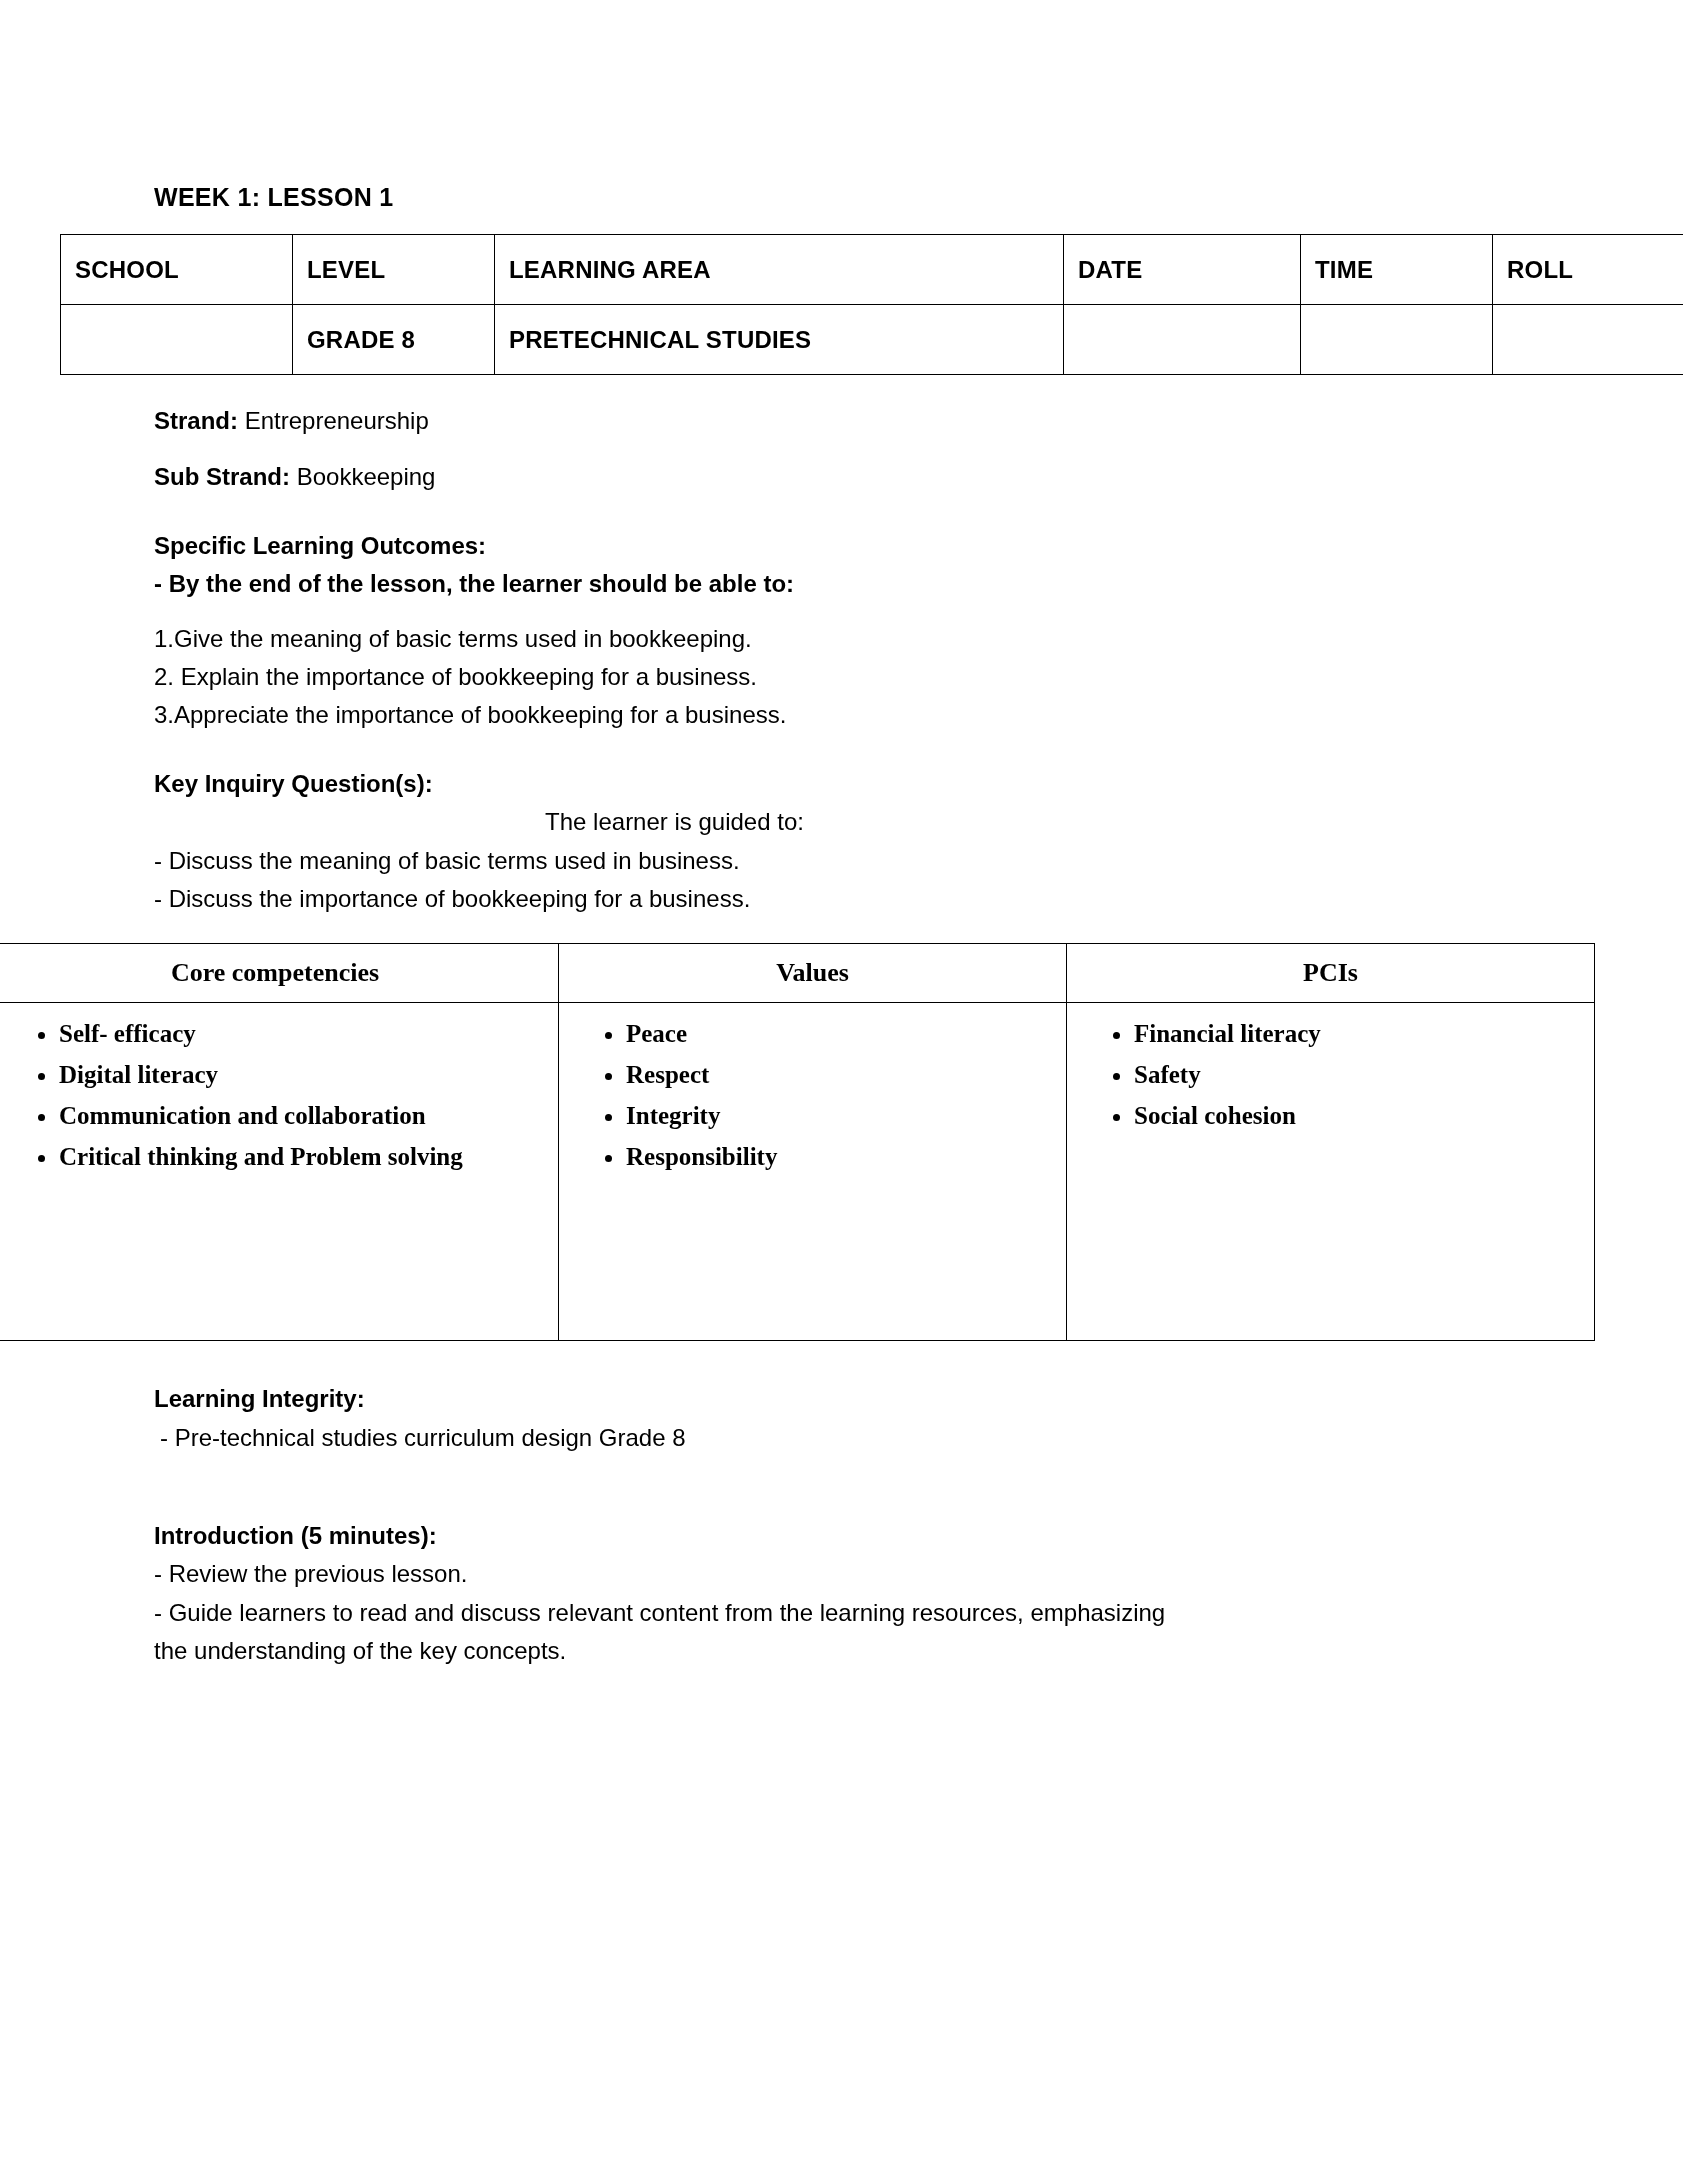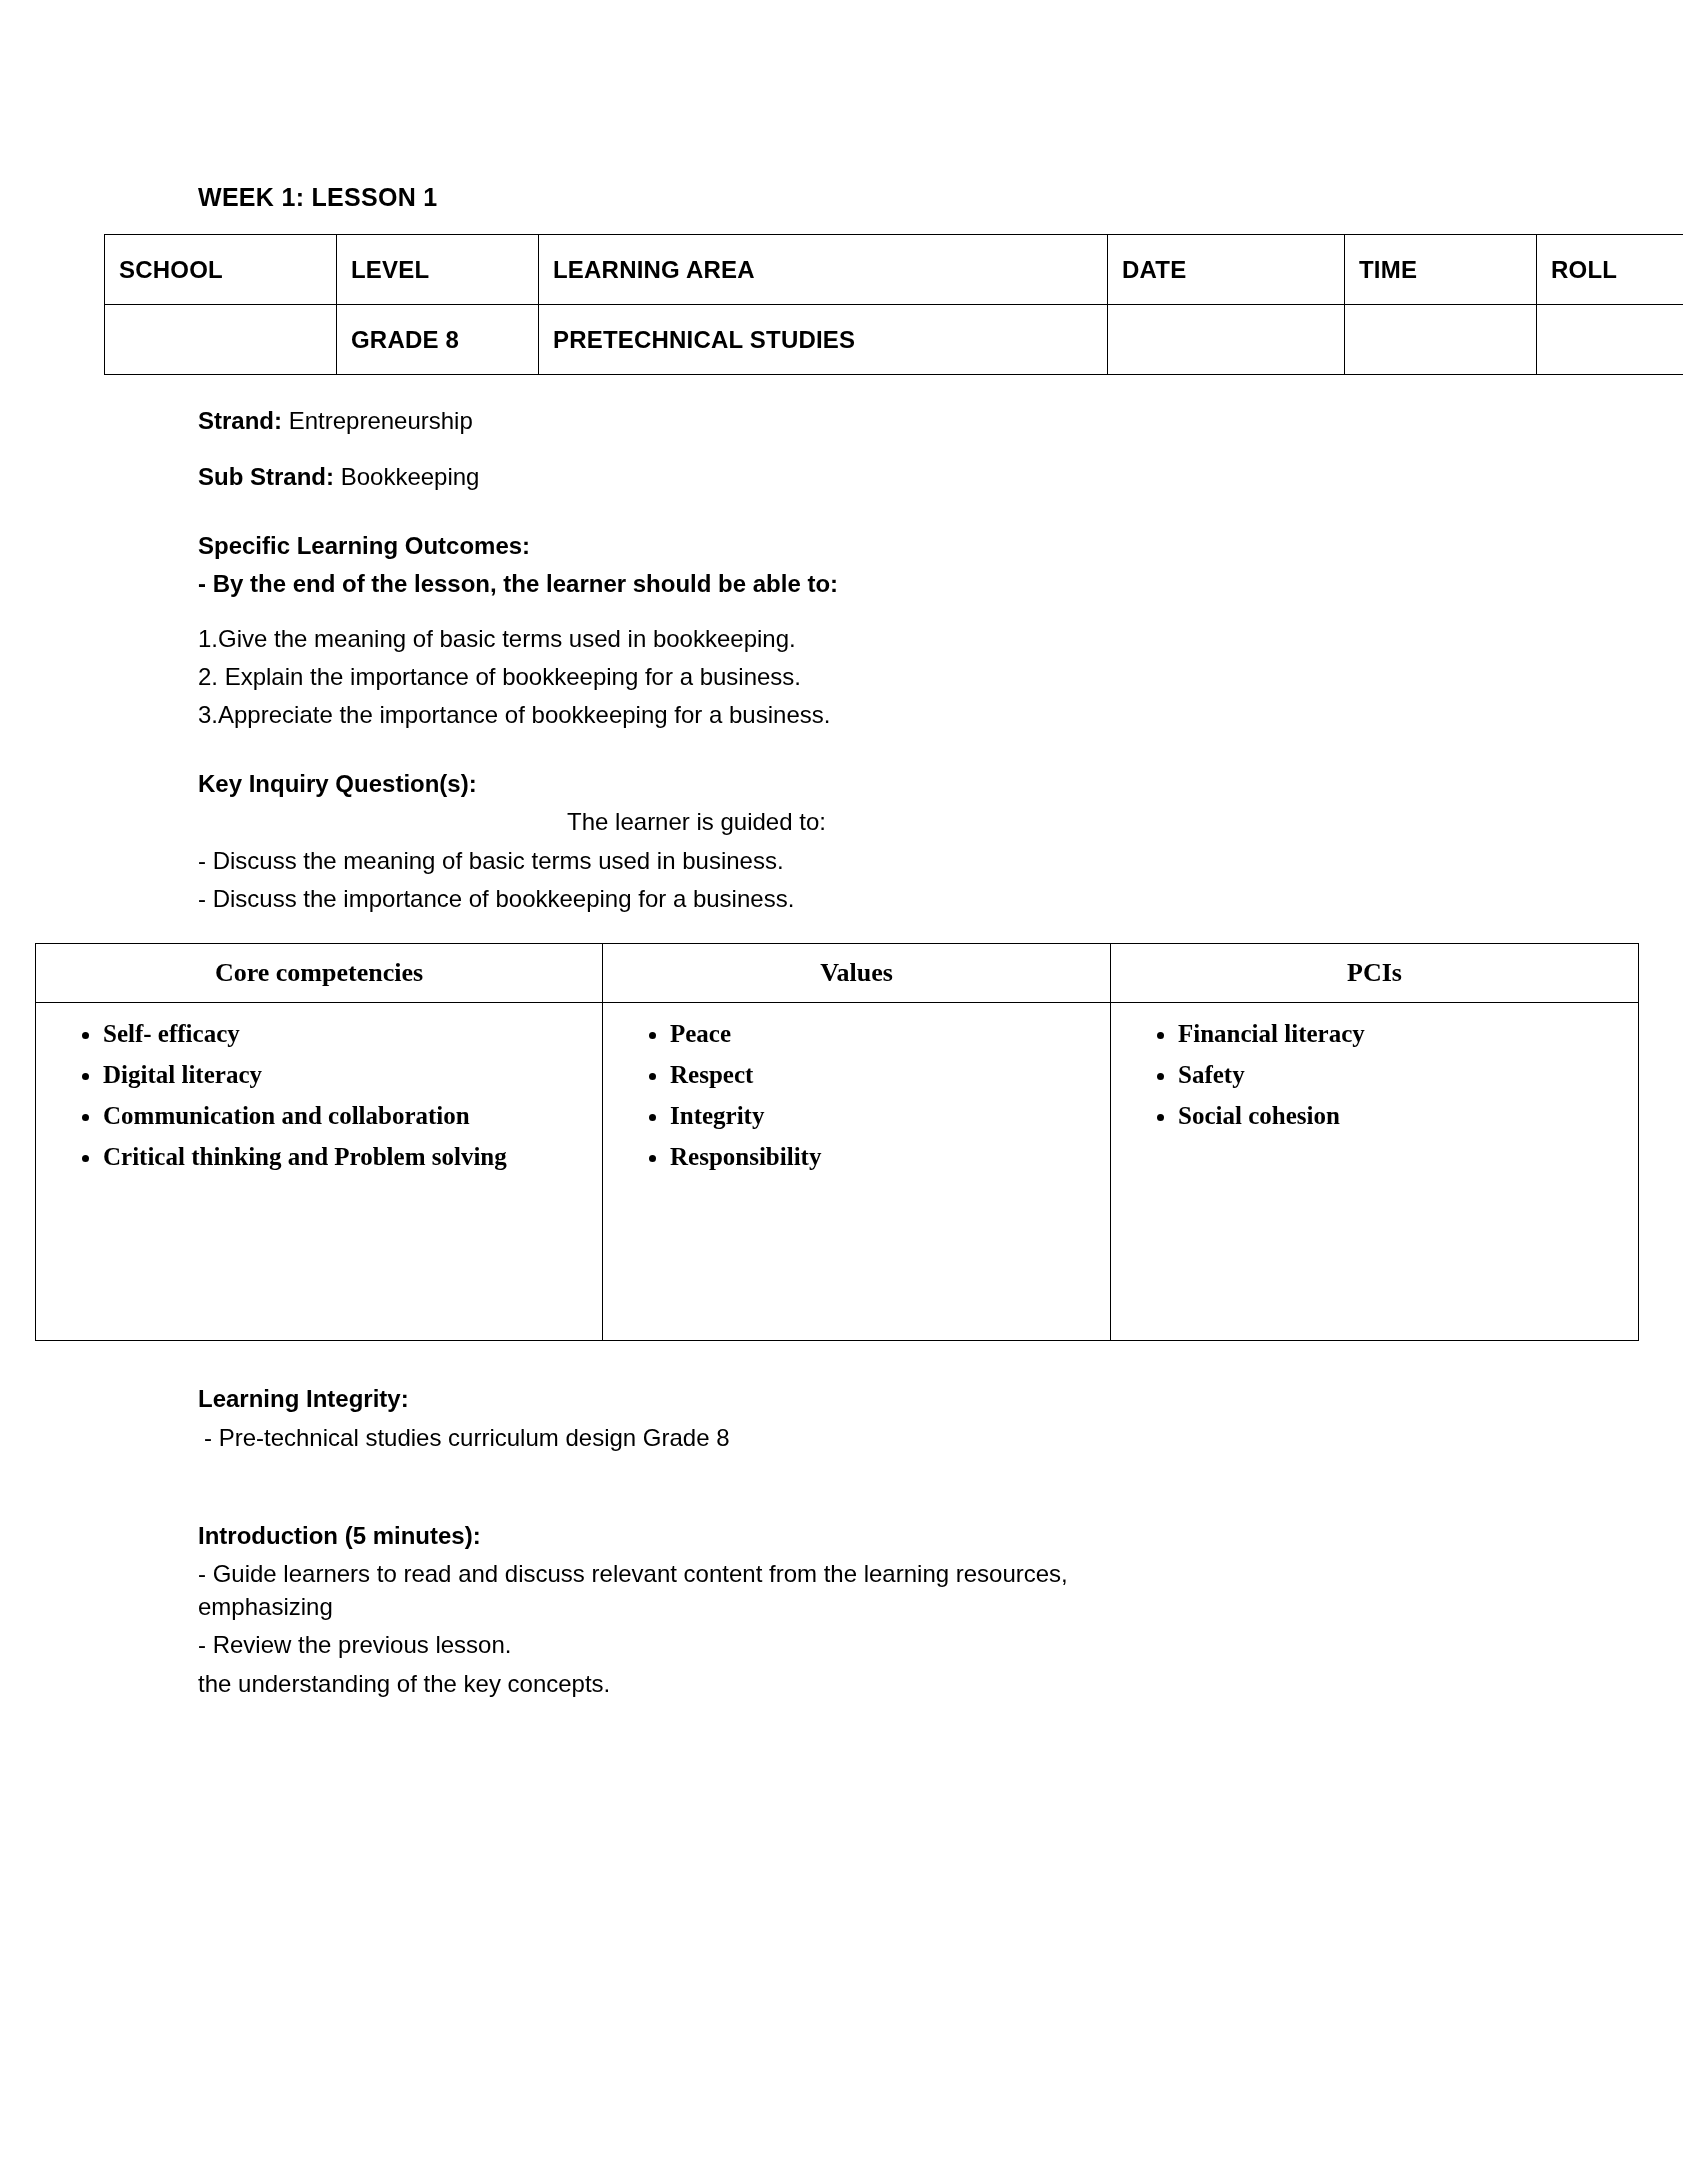--- a/index.html
+++ b/index.html
@@ -12,21 +12,21 @@
     height: 2178px;
     font-family: "Liberation Sans", sans-serif;
     color: #000000;
     position: relative;
   }
   .page {
     position: relative;
     width: 1334px;
     height: 2178px;
     box-sizing: border-box;
-    padding: 183px 149px 0 104px;
+    padding: 183px 149px 0 60px;
   }
 
   
   .week-heading {
     font-size: 25px;
     font-weight: bold;
     margin: 0 0 22px 94px;
     letter-spacing: 0.3px;
   }
 
@@ -222,20 +222,20 @@
 
     <p class="line bold">Learning Integrity:</p>
     <p class="line indent-1">- Pre-technical studies curriculum design Grade 8</p>
 
     <div class="gap-md"></div>
 
 
     <div class="gap-md"></div>
 
     <p class="line bold">Introduction (5 minutes):</p>
+    <p class="line">- Review the previous lesson.</p>
     <p class="line">- Guide learners to read and discuss relevant content from the learning resources, emphasizing</p>
-    <p class="line">- Review the previous lesson.</p>
     <p class="line">the understanding of the key concepts.</p>
 
   </div>
 
 </div>
 
 
 </body></html>

